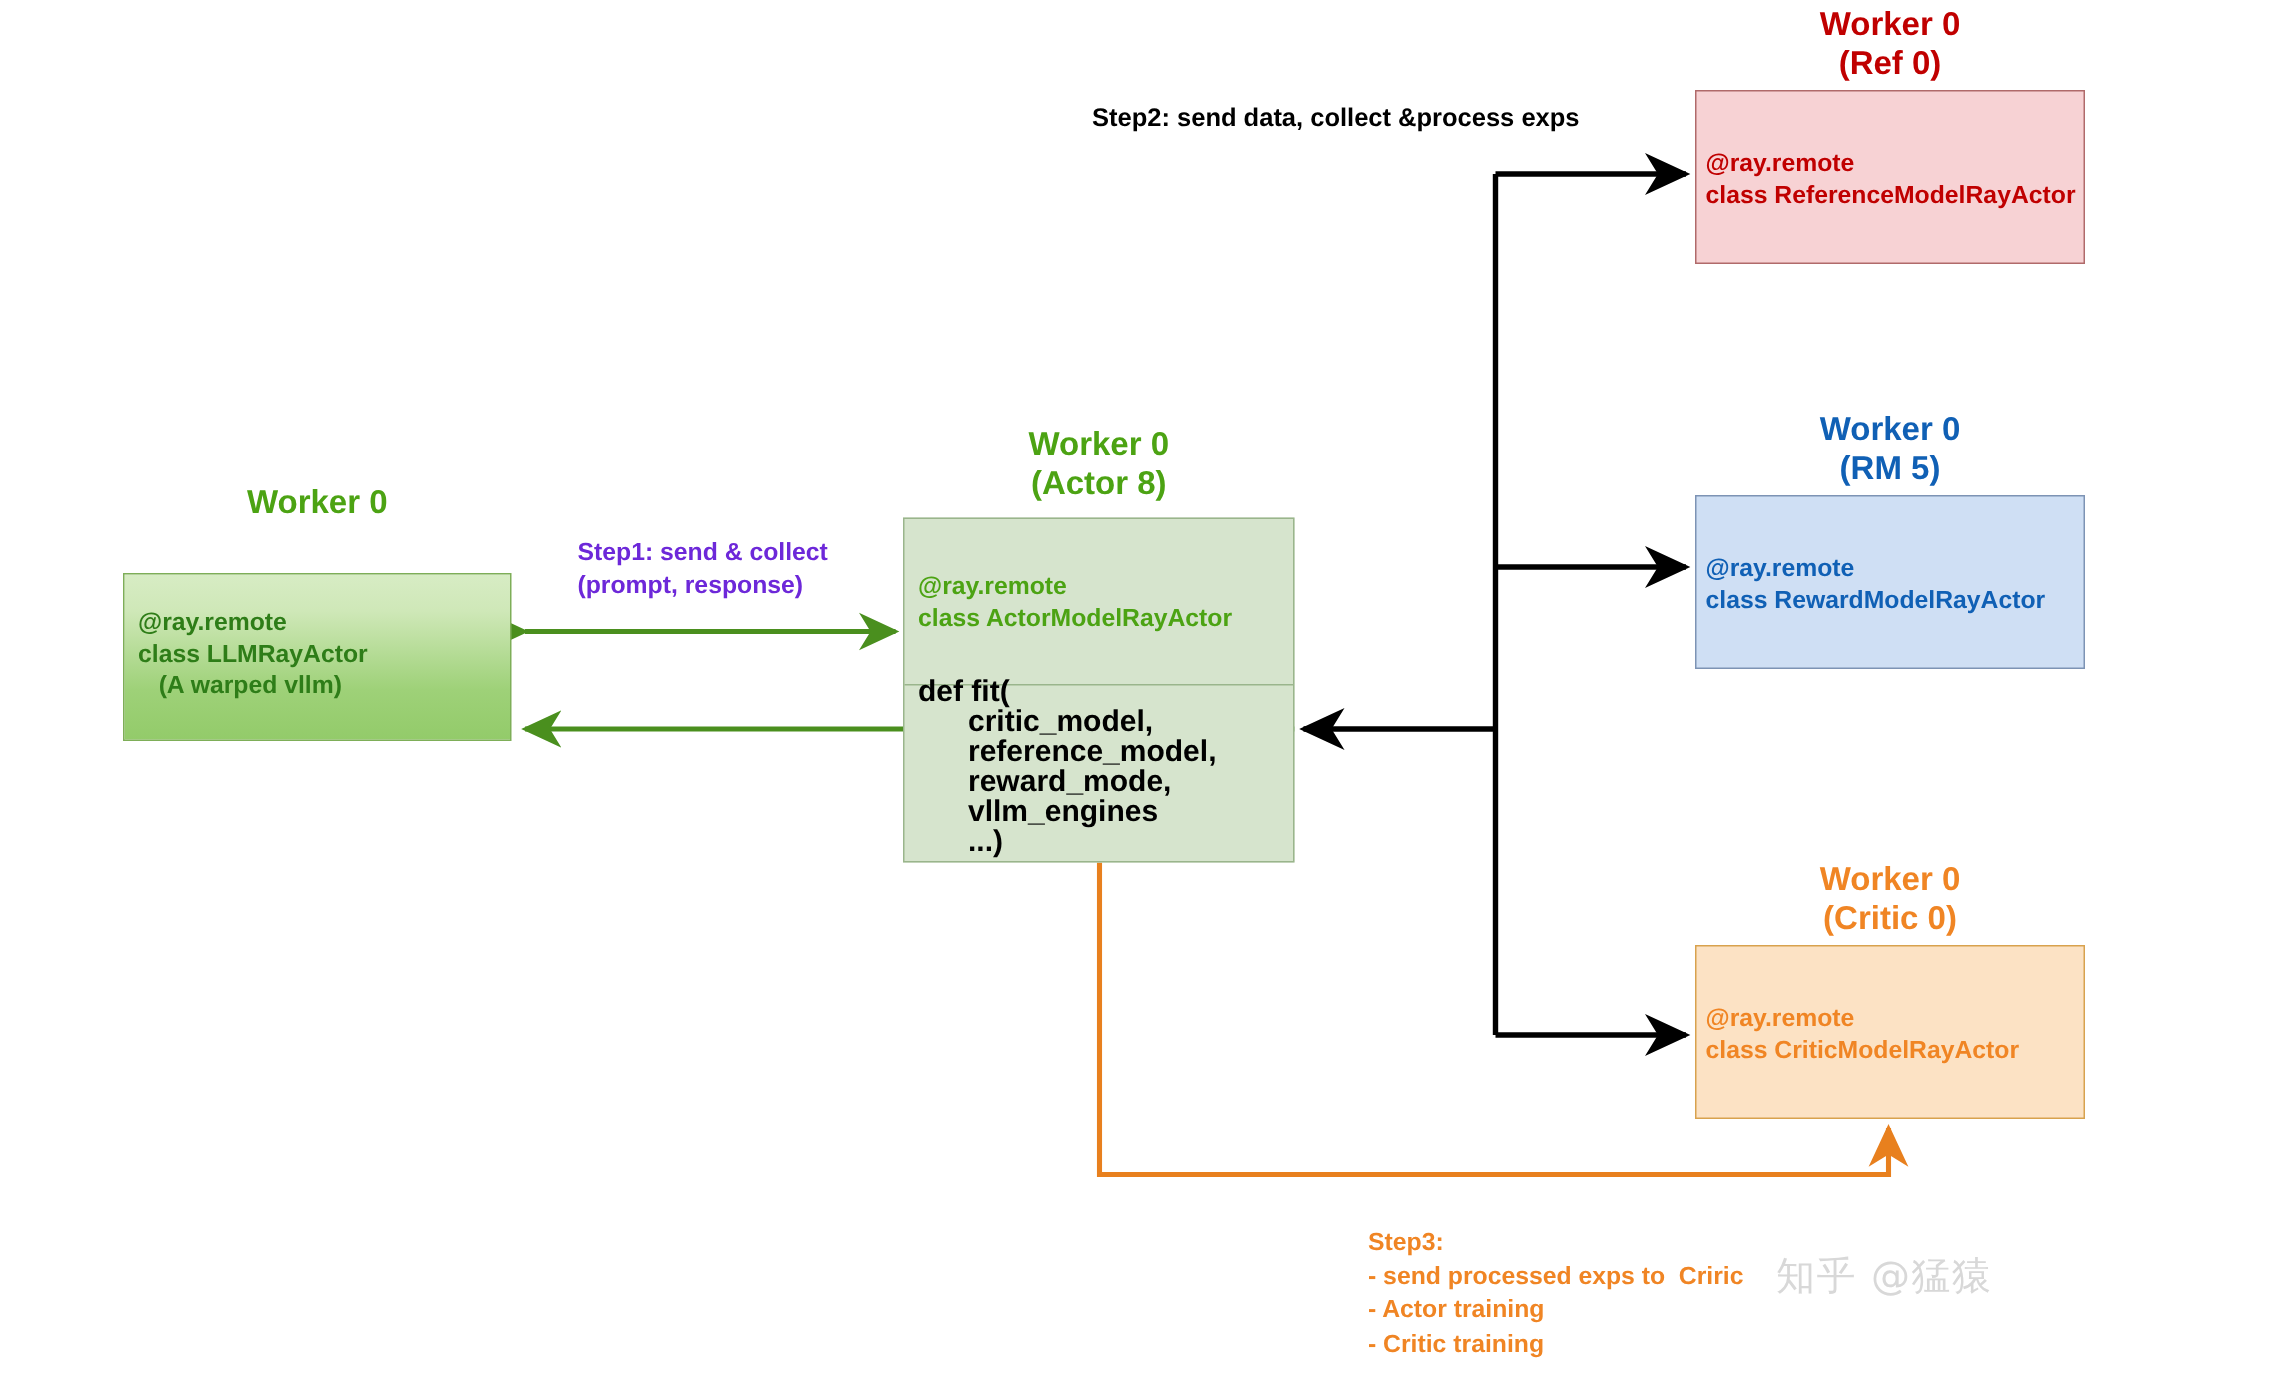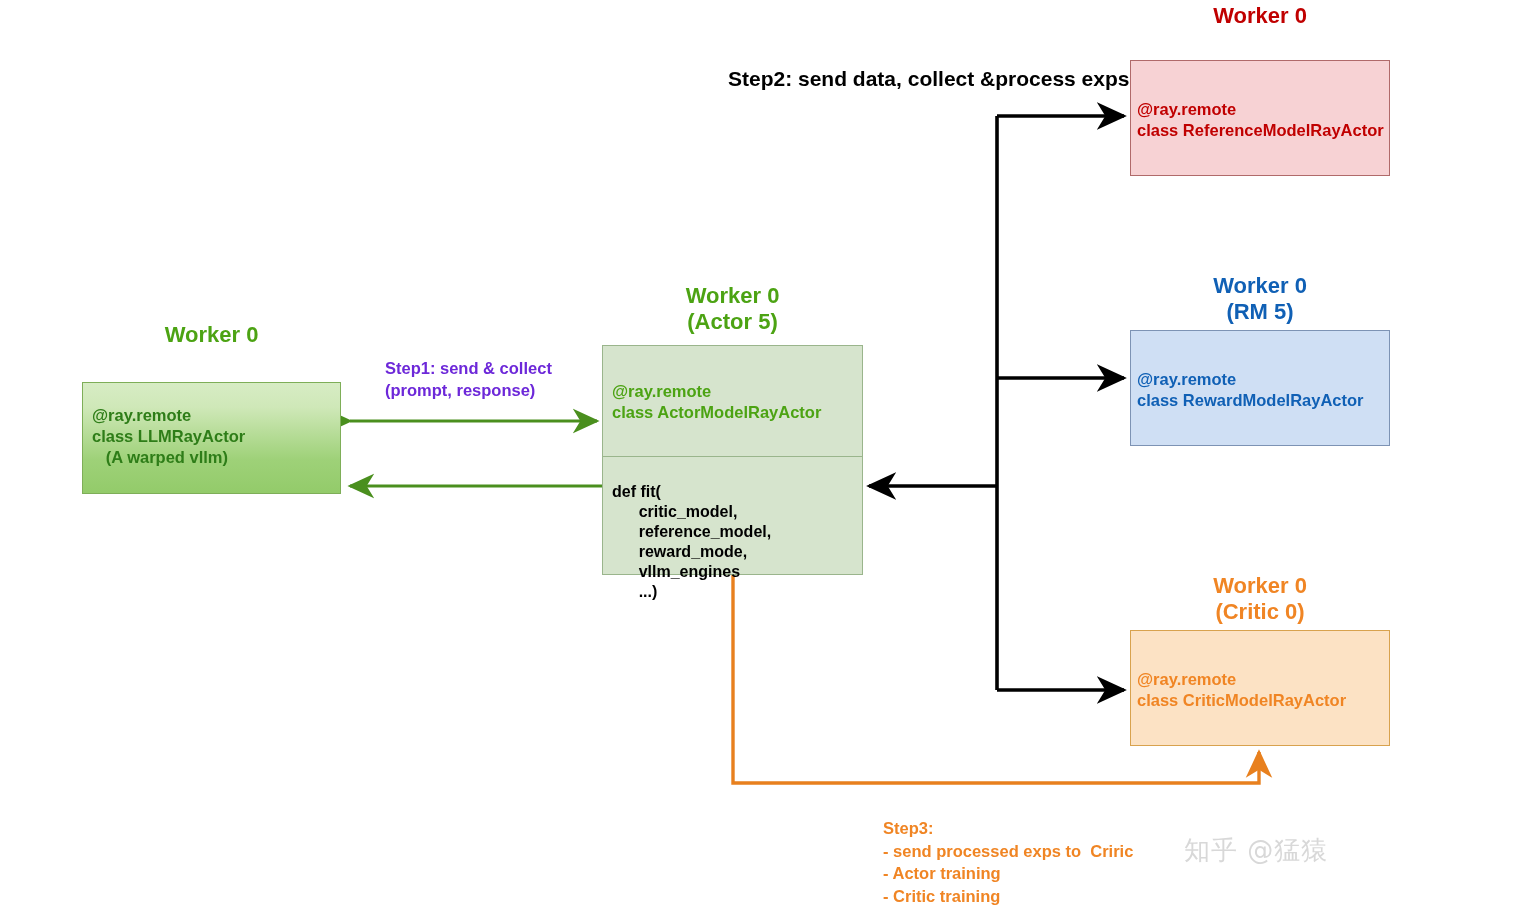--- a/index.html
+++ b/index.html
@@ -96,23 +96,23 @@
     position: absolute;
     left: 9px; top: 35px;
     color: #4ca313;
     font-size: 16.5px;
     font-weight: bold;
     line-height: 21px;
     white-space: pre;
   }
   .box-actor .code-body {
     position: absolute;
-    left: 9px; top: 136px;
+    left: 9px; top: 105px;
     color: #000000;
-    font-size: 16px;
+    font-size: 20px;
     font-weight: bold;
     line-height: 20px;
     white-space: pre;
   }
 
   
   .box-ref {
     left: 1130px; top: 60px;
     width: 260px; height: 116px;
     background: #f7d2d4;
@@ -163,22 +163,22 @@
     font-weight: bold;
     line-height: 22px;
     white-space: pre;
   }
   .step-green { color: #6d28d9; }
   .step-black { color: #000000; }
   .step-orange { color: #f08524; }
 
   .lbl-step1 { left: 385px; top: 357px; text-align: left; }
   .lbl-step4 { left: 348px; top: 508px; text-align: left; }
-  .lbl-step2 { left: 728px; top: 68px;  font-size: 21px; }
-  .lbl-step3 { left: 883px; top: 817px; line-height: 22.5px; }
+  .lbl-step2 { left: 728px; top: 68px;  font-size: 17px; }
+  .lbl-step3 { left: 912px; top: 817px; line-height: 22.5px; }
 
   
   .watermark {
     left: 1184px;
     top: 833px;
     font-size: 26px;
     color: #d8d8d8;
     letter-spacing: 1px;
     white-space: nowrap;
     font-family: "DejaVu Sans", sans-serif;
@@ -237,36 +237,37 @@
     <div>Worker 0</div>
   </div>
   <div class="abs node box-vllm">
     <div class="code">@ray.remote
 class LLMRayActor
    (A warped vllm)</div>
   </div>
 
   <div class="abs caption caption-green cap-actor">
     <div>Worker 0</div>
-    <div>(Actor 5)</div>
+    <div>(Actor 8)</div>
   </div>
   <div class="abs node box-actor">
     <div class="code-head">@ray.remote
 class ActorModelRayActor</div>
     <div class="divider"></div>
     <div class="code-body">def fit(
       critic_model,
       reference_model,
       reward_mode,
       vllm_engines
       ...)</div>
   </div>
 
   <div class="abs caption caption-red cap-ref">
     <div>Worker 0</div>
+    <div>(Ref 0)</div>
   </div>
   <div class="abs node box-ref">
     <div class="code">@ray.remote
 class ReferenceModelRayActor</div>
   </div>
 
   <div class="abs caption caption-blue cap-rm">
     <div>Worker 0</div>
     <div>(RM 5)</div>
   </div>

